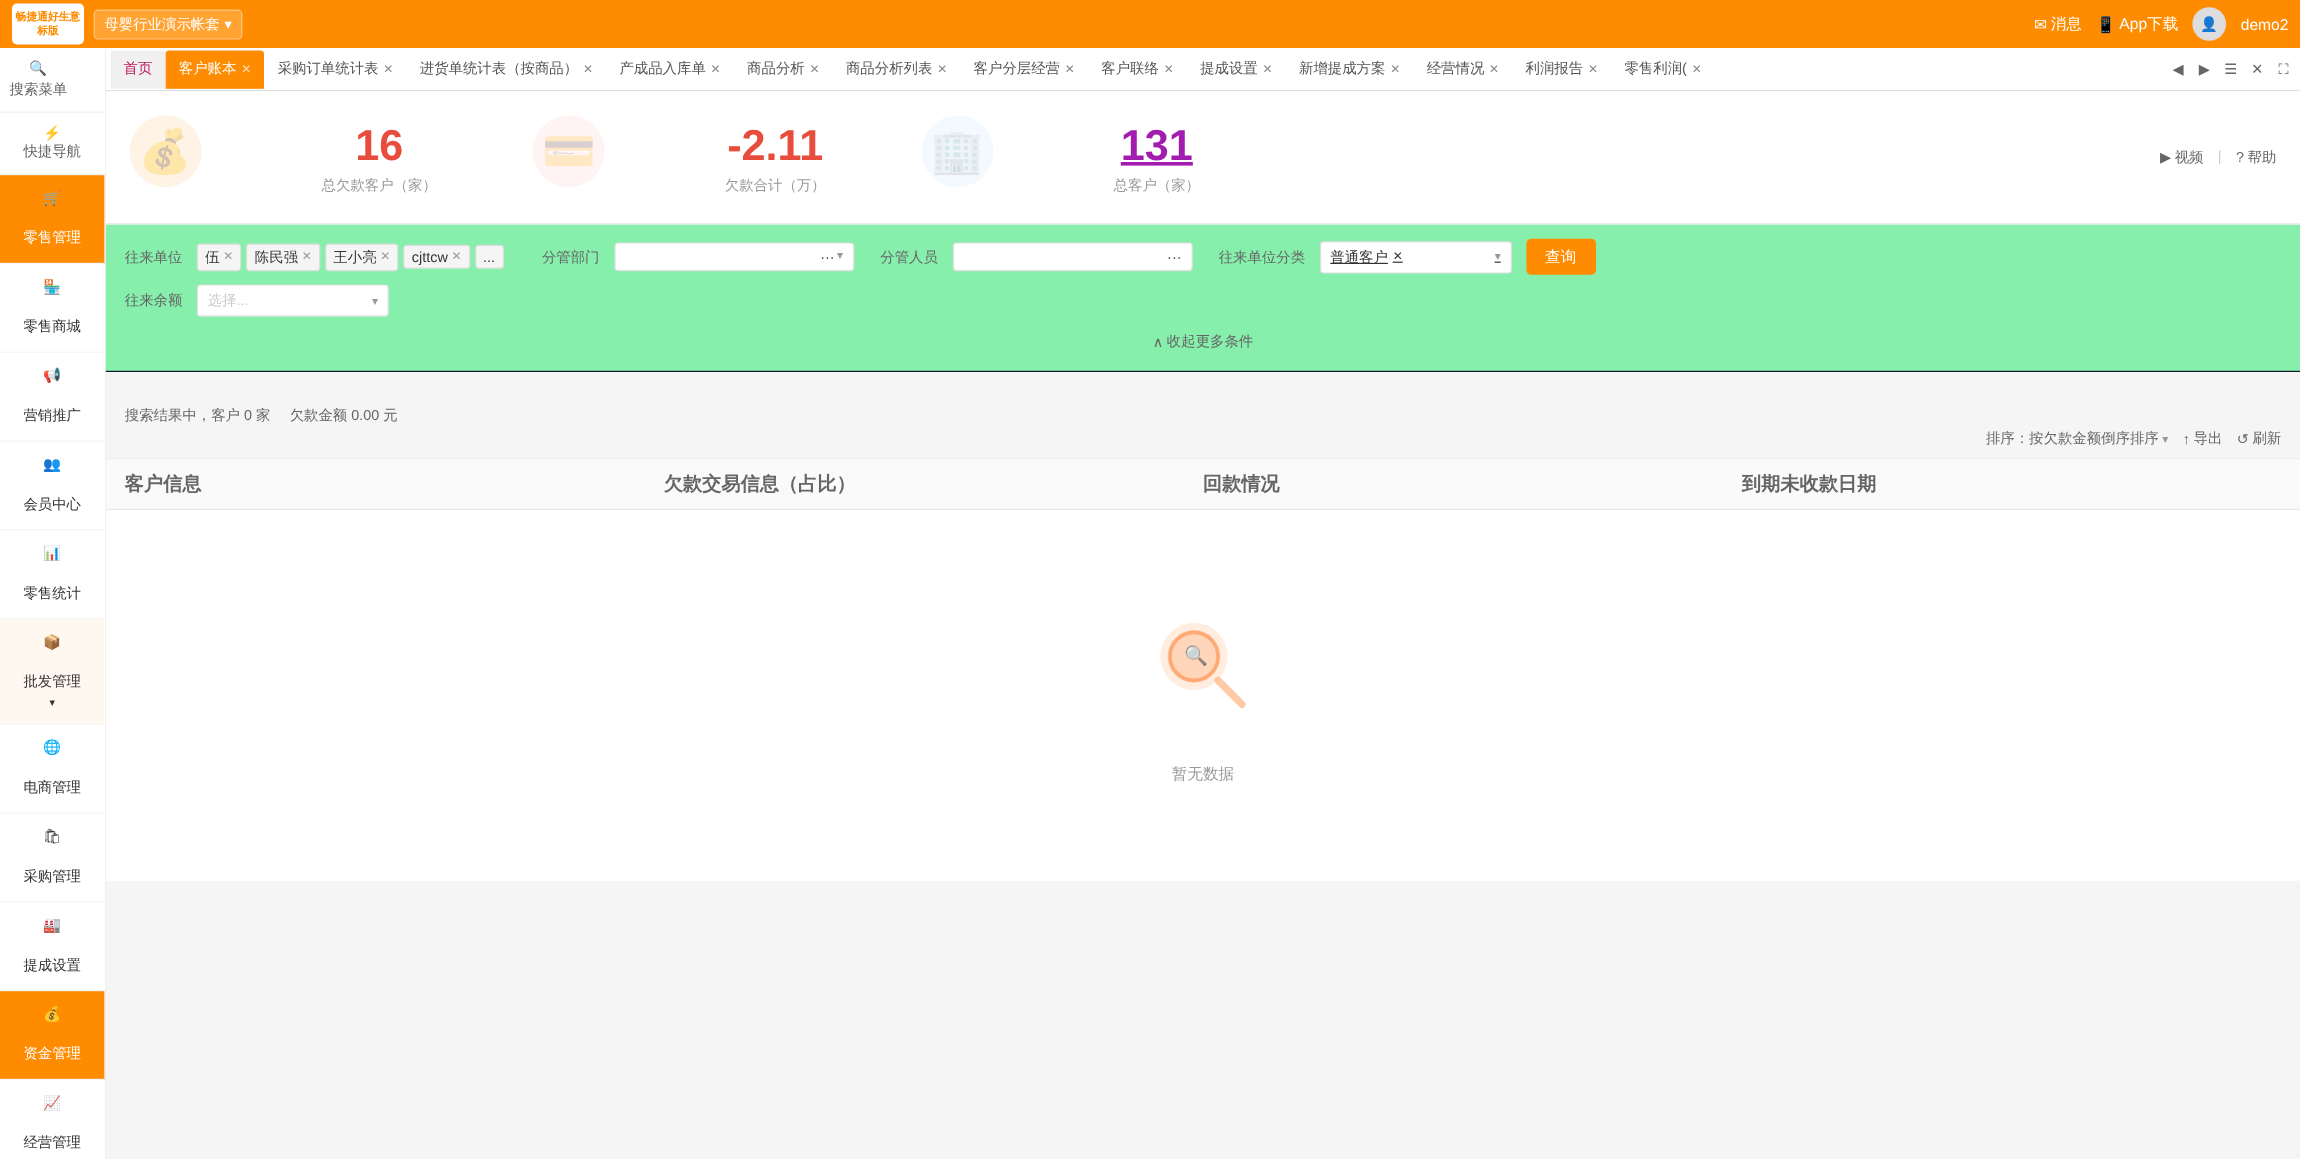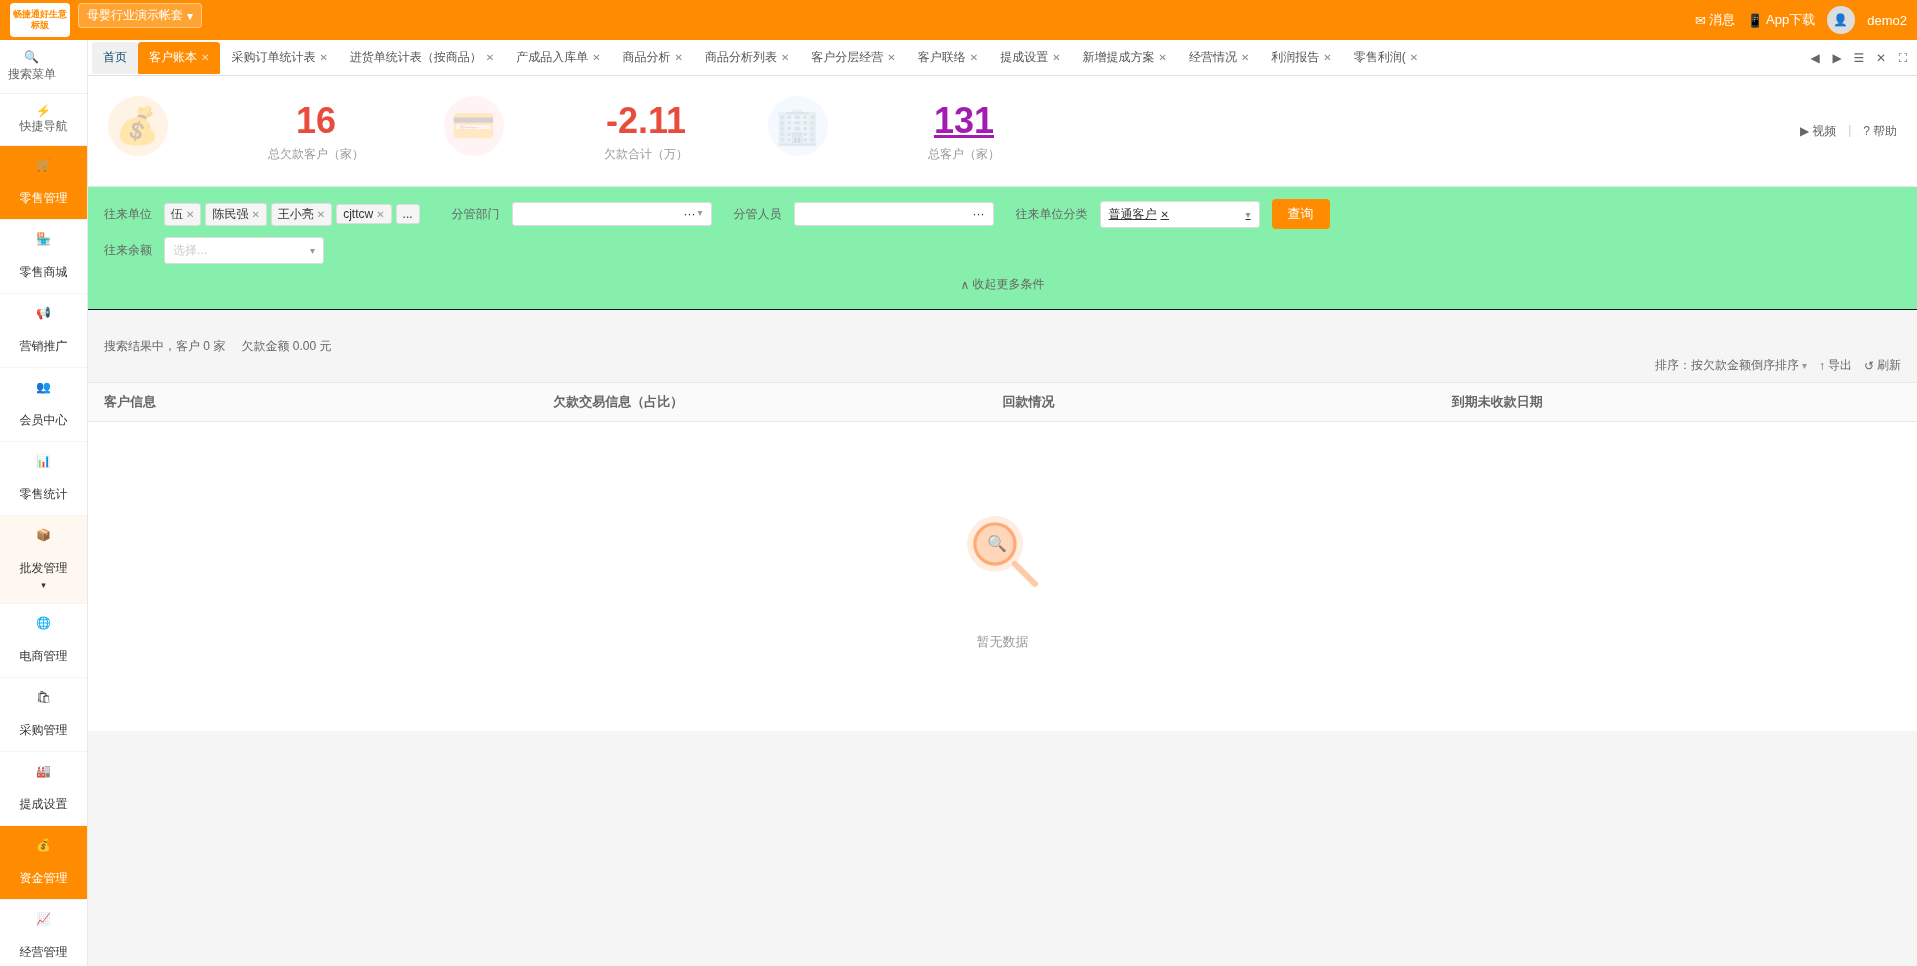--- a/index.html
+++ b/index.html
@@ -1,21 +1,21 @@
 <!DOCTYPE html>
 <html><head>
   <meta charset="utf-8">
   <style>
     * { margin: 0; padding: 0; box-sizing: border-box; }
     body { font-family: 'Microsoft YaHei', Arial, sans-serif; font-size: 13px; background: #f5f5f5; color: #333; overflow-x: hidden; }
 
     
     .app-wrapper { display: flex; flex-direction: column; height: 966px; }
     .top-bar { height: 40px; background: #ff8c00; display: flex; align-items: center; padding: 0 10px; justify-content: space-between; flex-shrink: 0; }
-    .top-bar-left { display: flex; align-items: flex-start; gap: 8px; }
+    .top-bar-left { display: flex; align-items: center; gap: 8px; }
     .top-bar-logo { width: 60px; height: 34px; background: #fff; border-radius: 4px; display: flex; align-items: center; justify-content: center; font-size: 11px; color: #ff8c00; font-weight: bold; }
     .top-bar-selector { background: rgba(255,255,255,0.2); border: 1px solid rgba(255,255,255,0.4); border-radius: 4px; color: #fff; padding: 3px 8px; font-size: 12px; cursor: pointer; display: flex; align-items: center; gap: 4px; }
     .top-bar-right { display: flex; align-items: center; gap: 12px; color: #fff; font-size: 13px; }
     .top-bar-right span { cursor: pointer; display: flex; align-items: center; gap: 3px; }
     .avatar { width: 28px; height: 28px; background: #ddd; border-radius: 50%; overflow: hidden; display: flex; align-items: center; justify-content: center; color: #666; font-size: 12px; }
 
     
     .main-layout { display: flex; flex: 1; overflow: hidden; }
 
     
@@ -27,21 +27,21 @@
     .sidebar-item.active { background: #ff8c00; color: #fff; }
     .sidebar-item-label { margin-top: 18px; }
 
     
     .content-area { flex: 1; display: flex; flex-direction: column; overflow: hidden; }
 
     
     .tab-bar { height: 36px; background: #fff; border-bottom: 1px solid #e0e0e0; display: flex; align-items: center; padding: 0 4px; overflow: hidden; flex-shrink: 0; }
     .tab-item { display: flex; align-items: center; padding: 0 10px; height: 32px; font-size: 12px; color: #555; cursor: pointer; border: 1px solid transparent; border-radius: 3px 3px 0 0; white-space: nowrap; gap: 4px; flex-shrink: 0; }
     .tab-item.active { background: #ff8c00; color: #fff; border-color: #ff8c00; }
-    .tab-item.home { background: #f0f0f0; color: #0c4a6e; }
+    .tab-item.home { background: #f0f0f0; color: #be185d; }
     .tab-close { font-size: 10px; opacity: 0.7; cursor: pointer; }
     .tab-bar-controls { display: flex; align-items: center; margin-left: auto; gap: 2px; }
     .tab-bar-btn { width: 20px; height: 20px; display: flex; align-items: center; justify-content: center; cursor: pointer; color: #666; font-size: 12px; }
 
     
     .page-content { flex: 1; overflow-y: auto; background: #f5f5f5; }
 
     
     .stats-bar { background: #fff; display: flex; align-items: center; padding: 20px 20px; border-bottom: 1px solid #e8e8e8; position: relative; }
     .stat-item { display: flex; flex-direction: column; align-items: center; padding: 0 60px; position: relative; }
@@ -65,21 +65,21 @@
     
     .result-bar { background: #f5f5f5; padding: 8px 16px; display: flex; align-items: center; justify-content: space-between; border-bottom: 1px solid #e8e8e8; }
     .result-info { font-size: 12px; color: #666; display: flex; gap: 16px; }
     .result-actions { display: flex; gap: 12px; font-size: 12px; color: #666; align-items: center; margin-top: 39px; }
     .result-actions span { display: flex; align-items: center; gap: 3px; cursor: pointer; }
     .sort-select { display: flex; align-items: center; gap: 3px; cursor: pointer; }
 
     
     .table-container { background: #fff; }
     .table-header { display: flex; padding: 10px 16px; border-bottom: 1px solid #e8e8e8; background: #fafafa; }
-    .table-col { font-size: 13px; color: #666; font-weight: bold; }
+    .table-col { font-size: 16px; color: #666; font-weight: bold; }
     .table-col-1 { width: 25%; }
     .table-col-2 { width: 25%; }
     .table-col-3 { width: 25%; }
     .table-col-4 { width: 25%; }
 
     
     .empty-state { display: flex; flex-direction: column; align-items: center; justify-content: center; padding: 80px 20px; }
     .empty-icon { font-size: 80px; color: #ffcba4; margin-bottom: 12px; }
     .empty-text { font-size: 13px; color: #999; }
 

